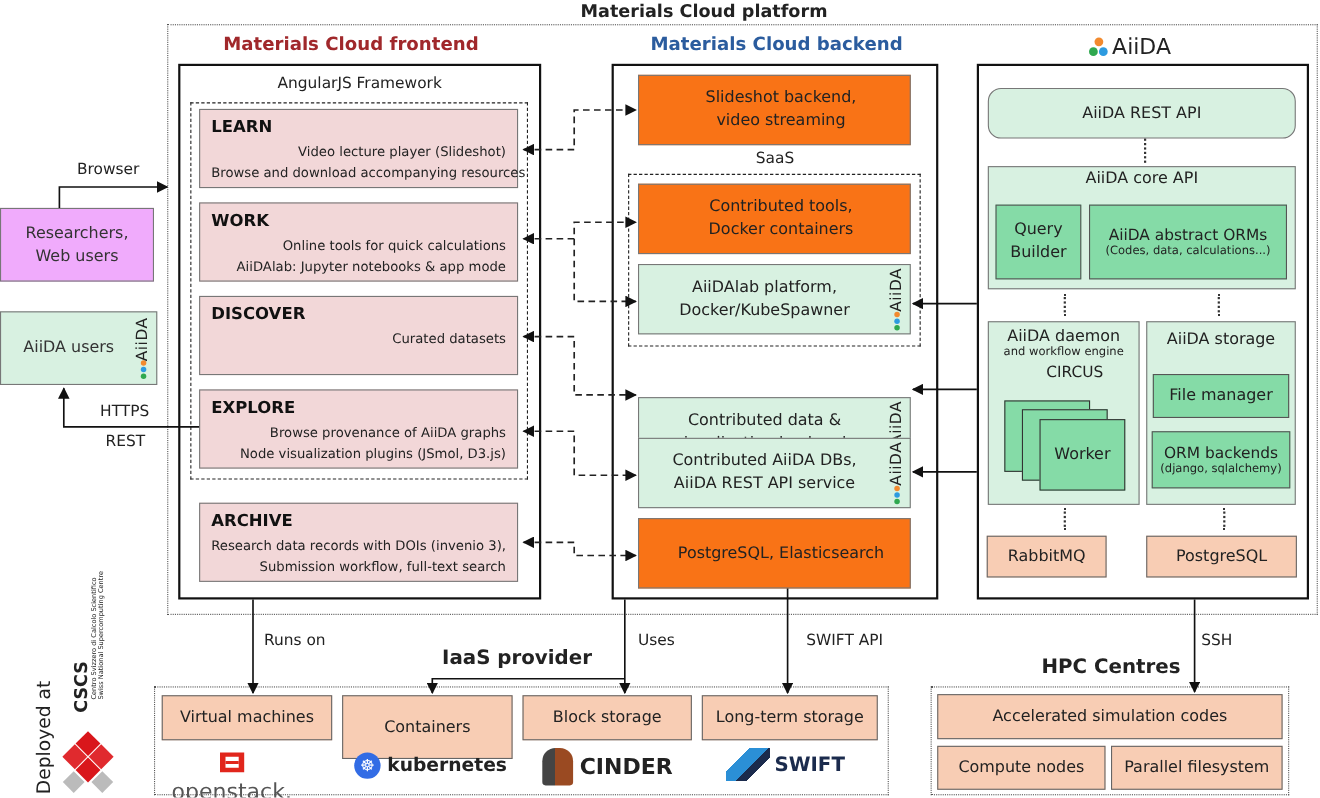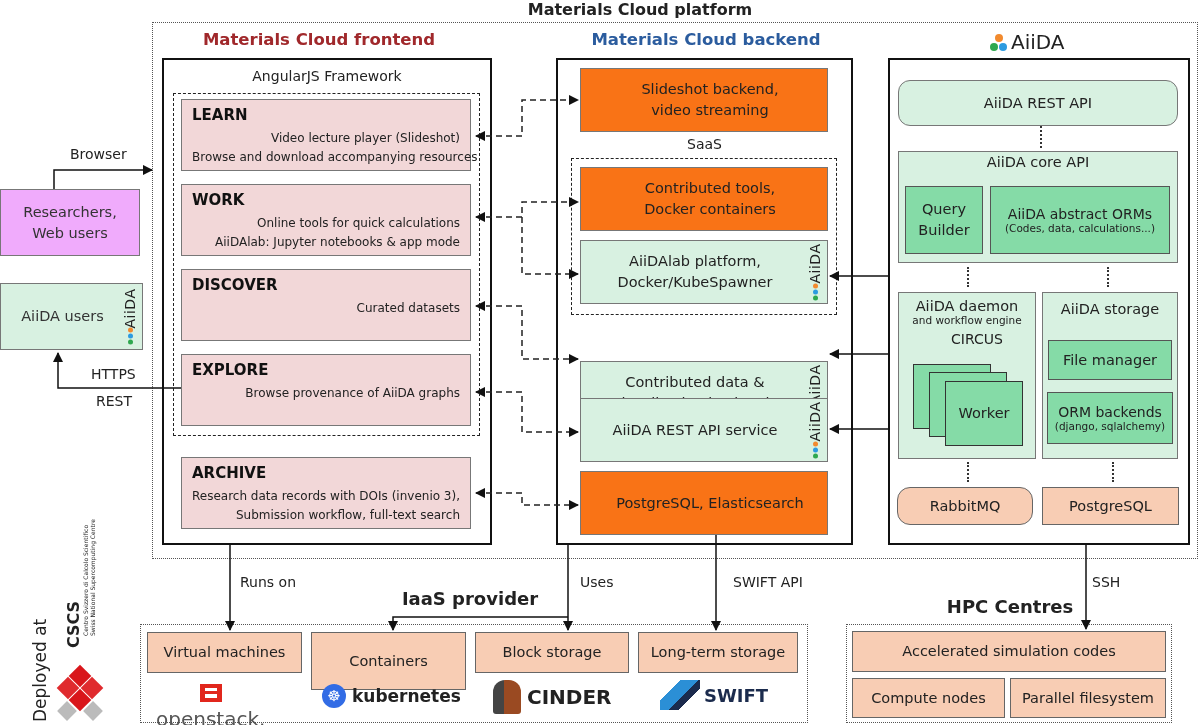--- a/index.html
+++ b/index.html
@@ -50,20 +50,21 @@
   <div class="fe-line">Online tools for quick calculations</div>
   <div class="fe-line">AiiDAlab: Jupyter notebooks &amp; app mode</div>
 </div>
 <div class="abs pink fe-box" style="left:181px;top:269px;width:290px;height:72px;">
   <div class="fe-head">DISCOVER</div>
   <div class="fe-line">Curated datasets</div>
 </div>
 <div class="abs pink fe-box" style="left:181px;top:354px;width:290px;height:72px;">
   <div class="fe-head">EXPLORE</div>
   <div class="fe-line">Browse provenance of AiiDA graphs</div>
+  <div class="fe-line">Node visualization plugins (JSmol, D3.js)</div>
 </div>
 <div class="abs pink fe-box" style="left:181px;top:457px;width:290px;height:72px;">
   <div class="fe-head">ARCHIVE</div>
   <div class="fe-line">Research data records with DOIs (invenio 3),</div>
   <div class="fe-line">Submission workflow, full-text search</div>
 </div>
 
 <div class="abs title" style="left:556px;top:30px;width:300px;font-size:16.5px;color:#2b5c9e;">Materials Cloud backend</div>
 <div class="abs solid" style="left:556px;top:58px;width:297px;height:487px;"></div>
 
@@ -95,20 +96,21 @@
   <div class="aiida-side">
       <span class="txt">AiiDA</span>
       <span class="dots3">
         <span class="dot" style="background:#f28a2e"></span>
         <span class="dot" style="background:#2d9be0"></span>
         <span class="dot" style="background:#2fa84f"></span>
       </span>
     </div>
 </div>
 <div class="abs lgreen center c14" style="left:580px;top:398px;width:248px;height:64px;padding-right:18px;">
+  <div>Contributed AiiDA DBs,</div>
   <div>AiiDA REST API service</div>
   <div class="aiida-side">
       <span class="txt">AiiDA</span>
       <span class="dots3">
         <span class="dot" style="background:#f28a2e"></span>
         <span class="dot" style="background:#2d9be0"></span>
         <span class="dot" style="background:#2fa84f"></span>
       </span>
     </div>
 </div>
@@ -153,21 +155,21 @@
 <div class="abs lgreen" style="left:1042px;top:292px;width:136px;height:167px;">
   <div style="text-align:center;font-size:14.5px;margin-top:8px;">AiiDA storage</div>
 </div>
 <div class="abs mgreen center c14" style="left:1048px;top:340px;width:124px;height:40px;">File manager</div>
 <div class="abs mgreen center" style="left:1047px;top:392px;width:126px;height:52px;">
   <div style="font-size:14px;">ORM backends</div>
   <div class="small">(django, sqlalchemy)</div>
 </div>
 <div class="abs" style="left:967px;top:462px;height:20px;border-left:2px dotted #333;"></div>
 <div class="abs" style="left:1112px;top:462px;height:20px;border-left:2px dotted #333;"></div>
-<div class="abs salmon center c14" style="left:897px;top:487px;width:136px;height:38px;border-radius:13px;">RabbitMQ</div>
+<div class="abs salmon center c14" style="left:897px;top:487px;width:109px;height:38px;">RabbitMQ</div>
 <div class="abs salmon center c14" style="left:1042px;top:487px;width:137px;height:38px;">PostgreSQL</div>
 
 <div class="abs label" style="left:70px;top:146px;">Browser</div>
 <div class="abs yellow center c14" style="left:0px;top:189px;width:140px;height:67px;color:#333;">
   <div>Researchers,</div>
   <div>Web users</div>
 </div>
 <div class="abs lgreen center c14" style="left:0px;top:283px;width:143px;height:67px;padding-right:18px;color:#333;">
   <div>AiiDA users</div>
   <div class="aiida-side">

